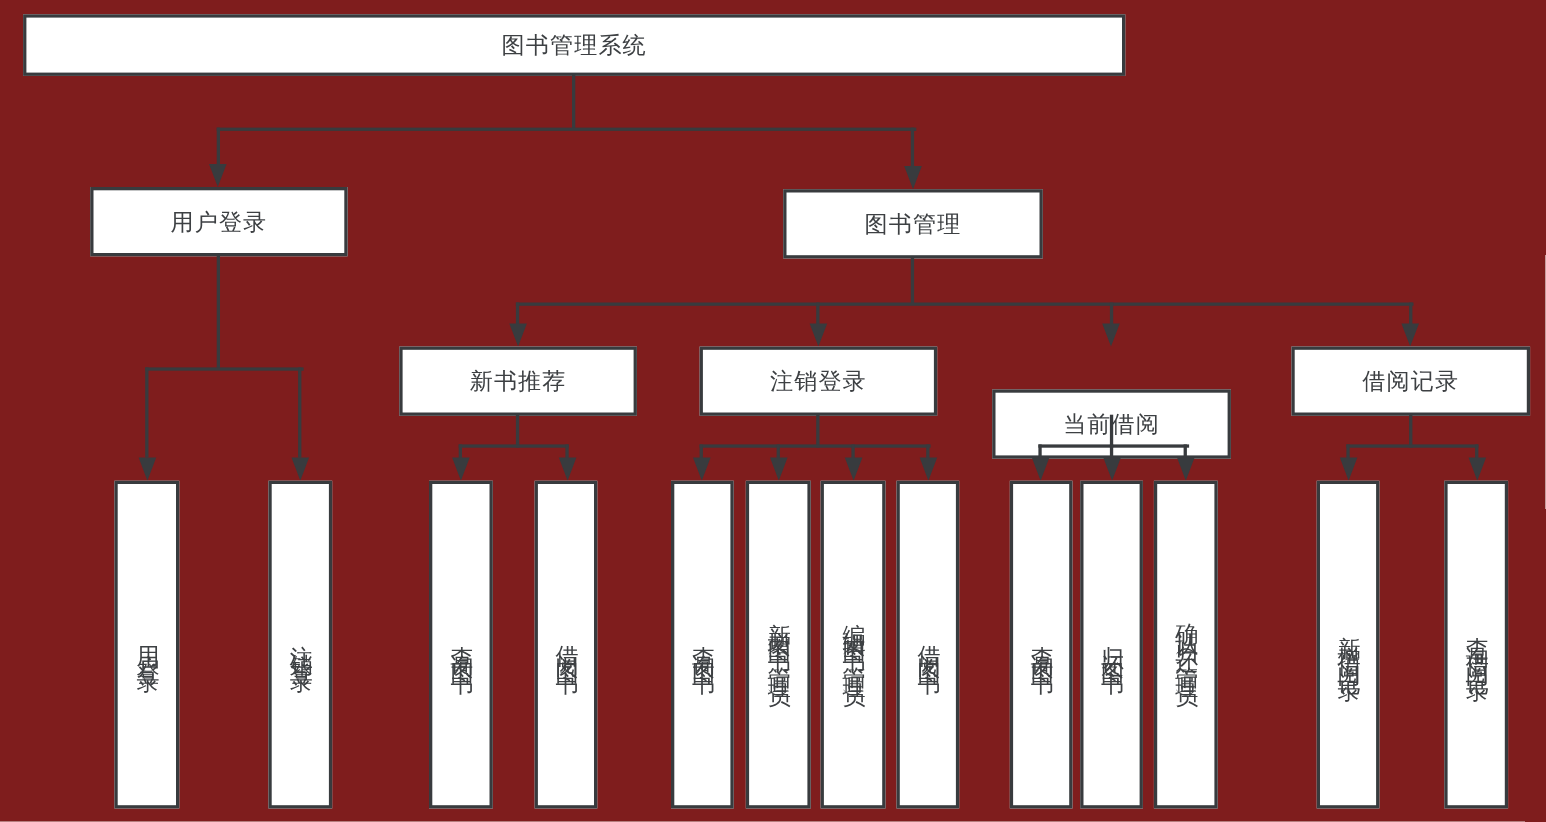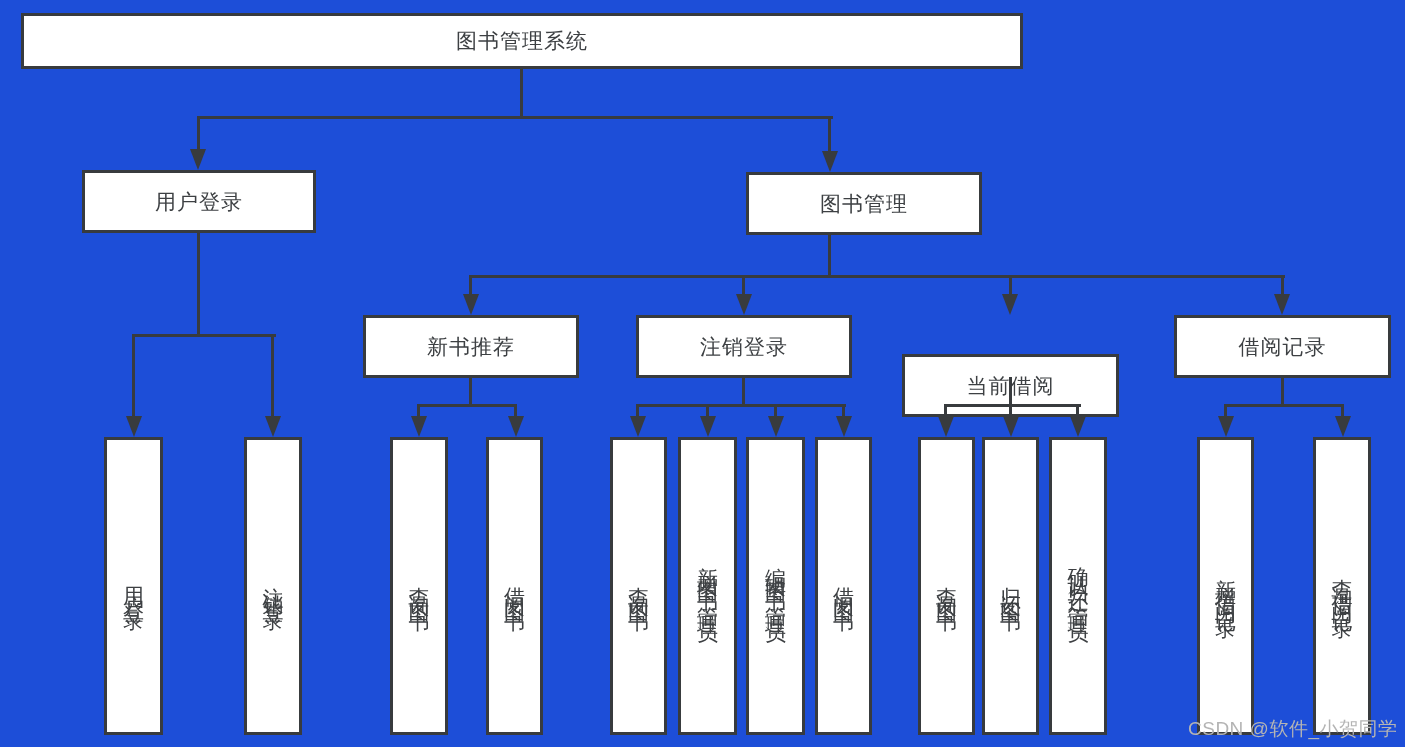--- a/index.html
+++ b/index.html
@@ -1,18 +1,18 @@
 <!DOCTYPE html>
 <html><head>
 <meta charset="utf-8">
 <style>
   html,body{margin:0;padding:0;background:#ffffff;}
   body{font-family:"Liberation Sans","DejaVu Sans",sans-serif;}
   #stage{
-    position:relative;width:1405px;height:747px;background:#1d4ed8;
+    position:relative;width:1405px;height:747px;background:#7f1d1d;
     overflow:hidden;color:#3d4043;
   }
   
   .box{
     position:absolute;background:#ffffff;border:3px solid #383b3e;
     display:flex;align-items:center;justify-content:center;
     font-size:21px;letter-spacing:1px;color:#3d4043;box-sizing:border-box;
   }
   
   .vbox{
@@ -52,21 +52,21 @@
   <div class="vline" style="left:520px;top:68px;height:50px;"></div>
   <div class="hline" style="left:197px;top:116px;width:636px;"></div>
   <div class="vline" style="left:197px;top:116px;height:36px;"></div>
   <div class="arrow" style="left:190px;top:149px;"></div>
   <div class="vline" style="left:828px;top:116px;height:38px;"></div>
   <div class="arrow" style="left:822px;top:151px;"></div>
 
   <div class="box" style="left:82px;top:170px;width:234px;height:63px;">
     <span>用户登录</span>
   </div>
-  <div class="box" style="left:712px;top:172px;width:236px;height:63px;margin-left:34px;">
+  <div class="box" style="left:712px;top:172px;width:236px;height:63px;">
     <span>图书管理</span>
   </div>
 
   <div class="vline" style="left:197px;top:232px;height:104px;"></div>
   <div class="hline" style="left:132px;top:334px;width:144px;"></div>
   <div class="vline" style="left:132px;top:334px;height:82px;"></div>
   <div class="arrow" style="left:126px;top:416px;"></div>
   <div class="vline" style="left:271px;top:334px;height:82px;"></div>
   <div class="arrow" style="left:265px;top:416px;"></div>
 
@@ -165,15 +165,14 @@
     <span>确认归还（管理员）</span>
   </div>
 
   <div class="vbox" style="left:1197px;top:437px;width:57px;height:298px;">
     <span>新增借阅记录</span>
   </div>
   <div class="vbox" style="left:1313px;top:437px;width:58px;height:298px;">
     <span>查询借阅记录</span>
   </div>
 
-  <div class="watermark">CSDN @软件_小贺同学</div>
 
 </div>
 
 </body></html>

